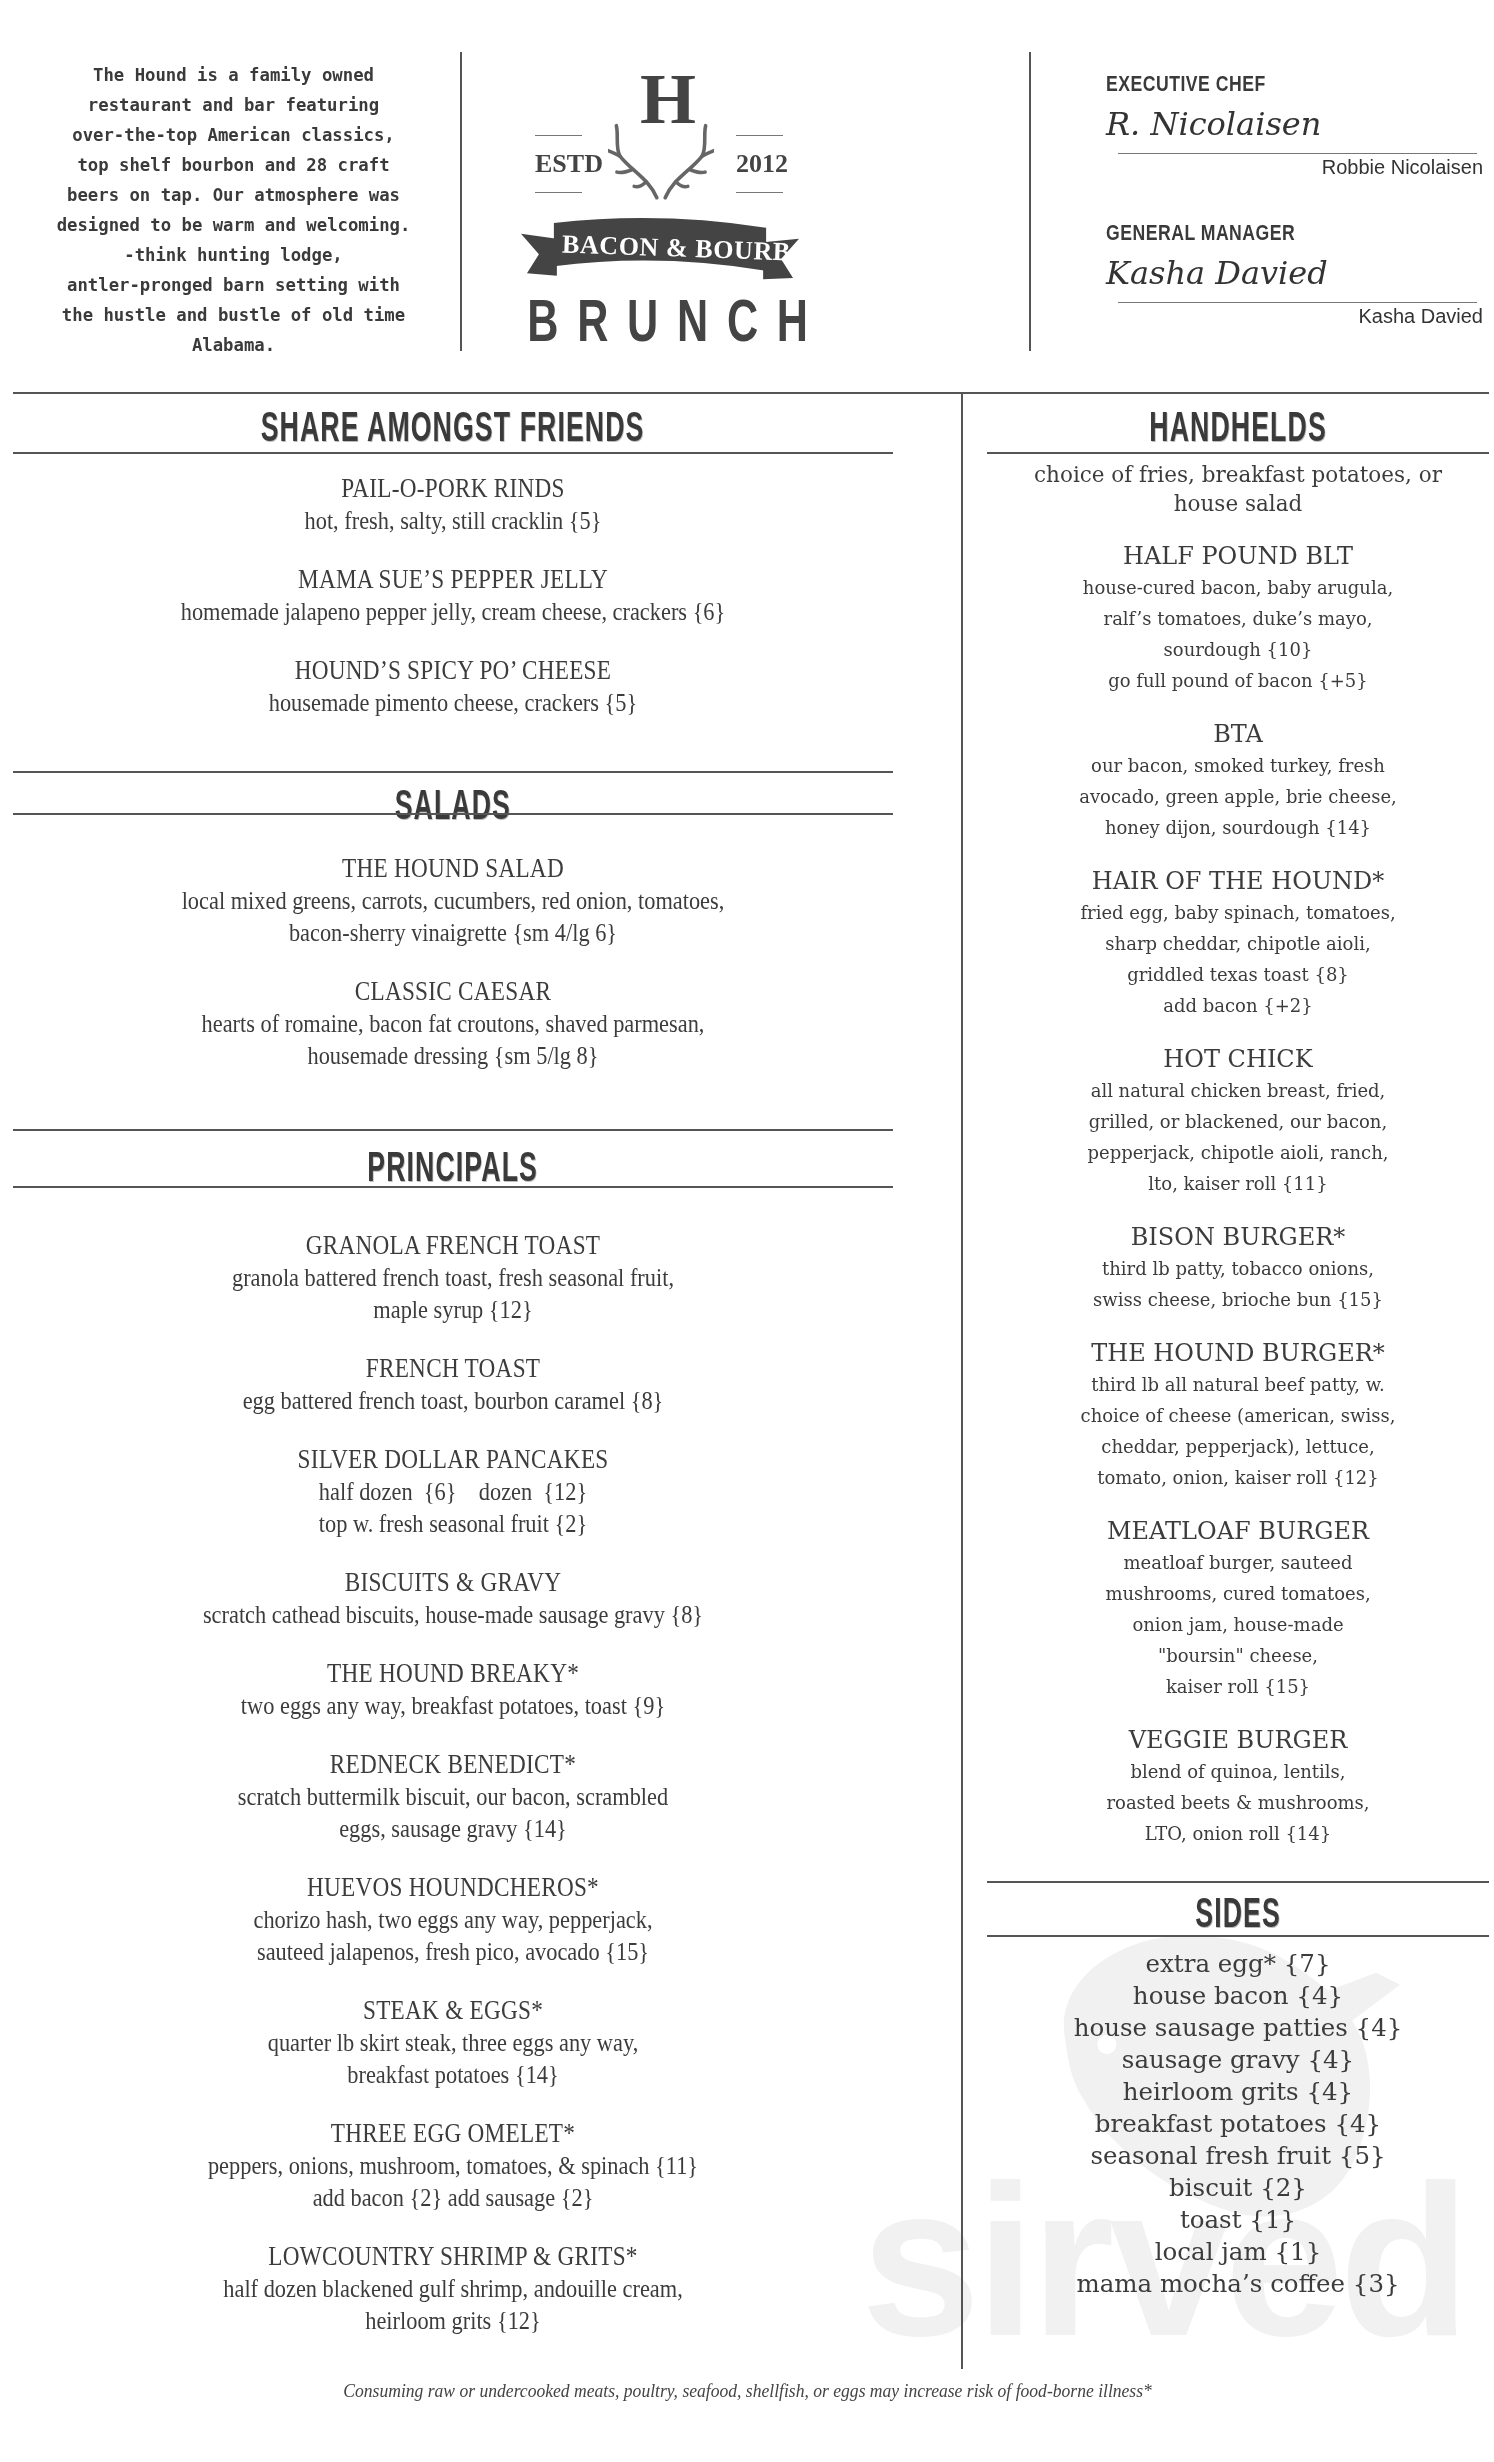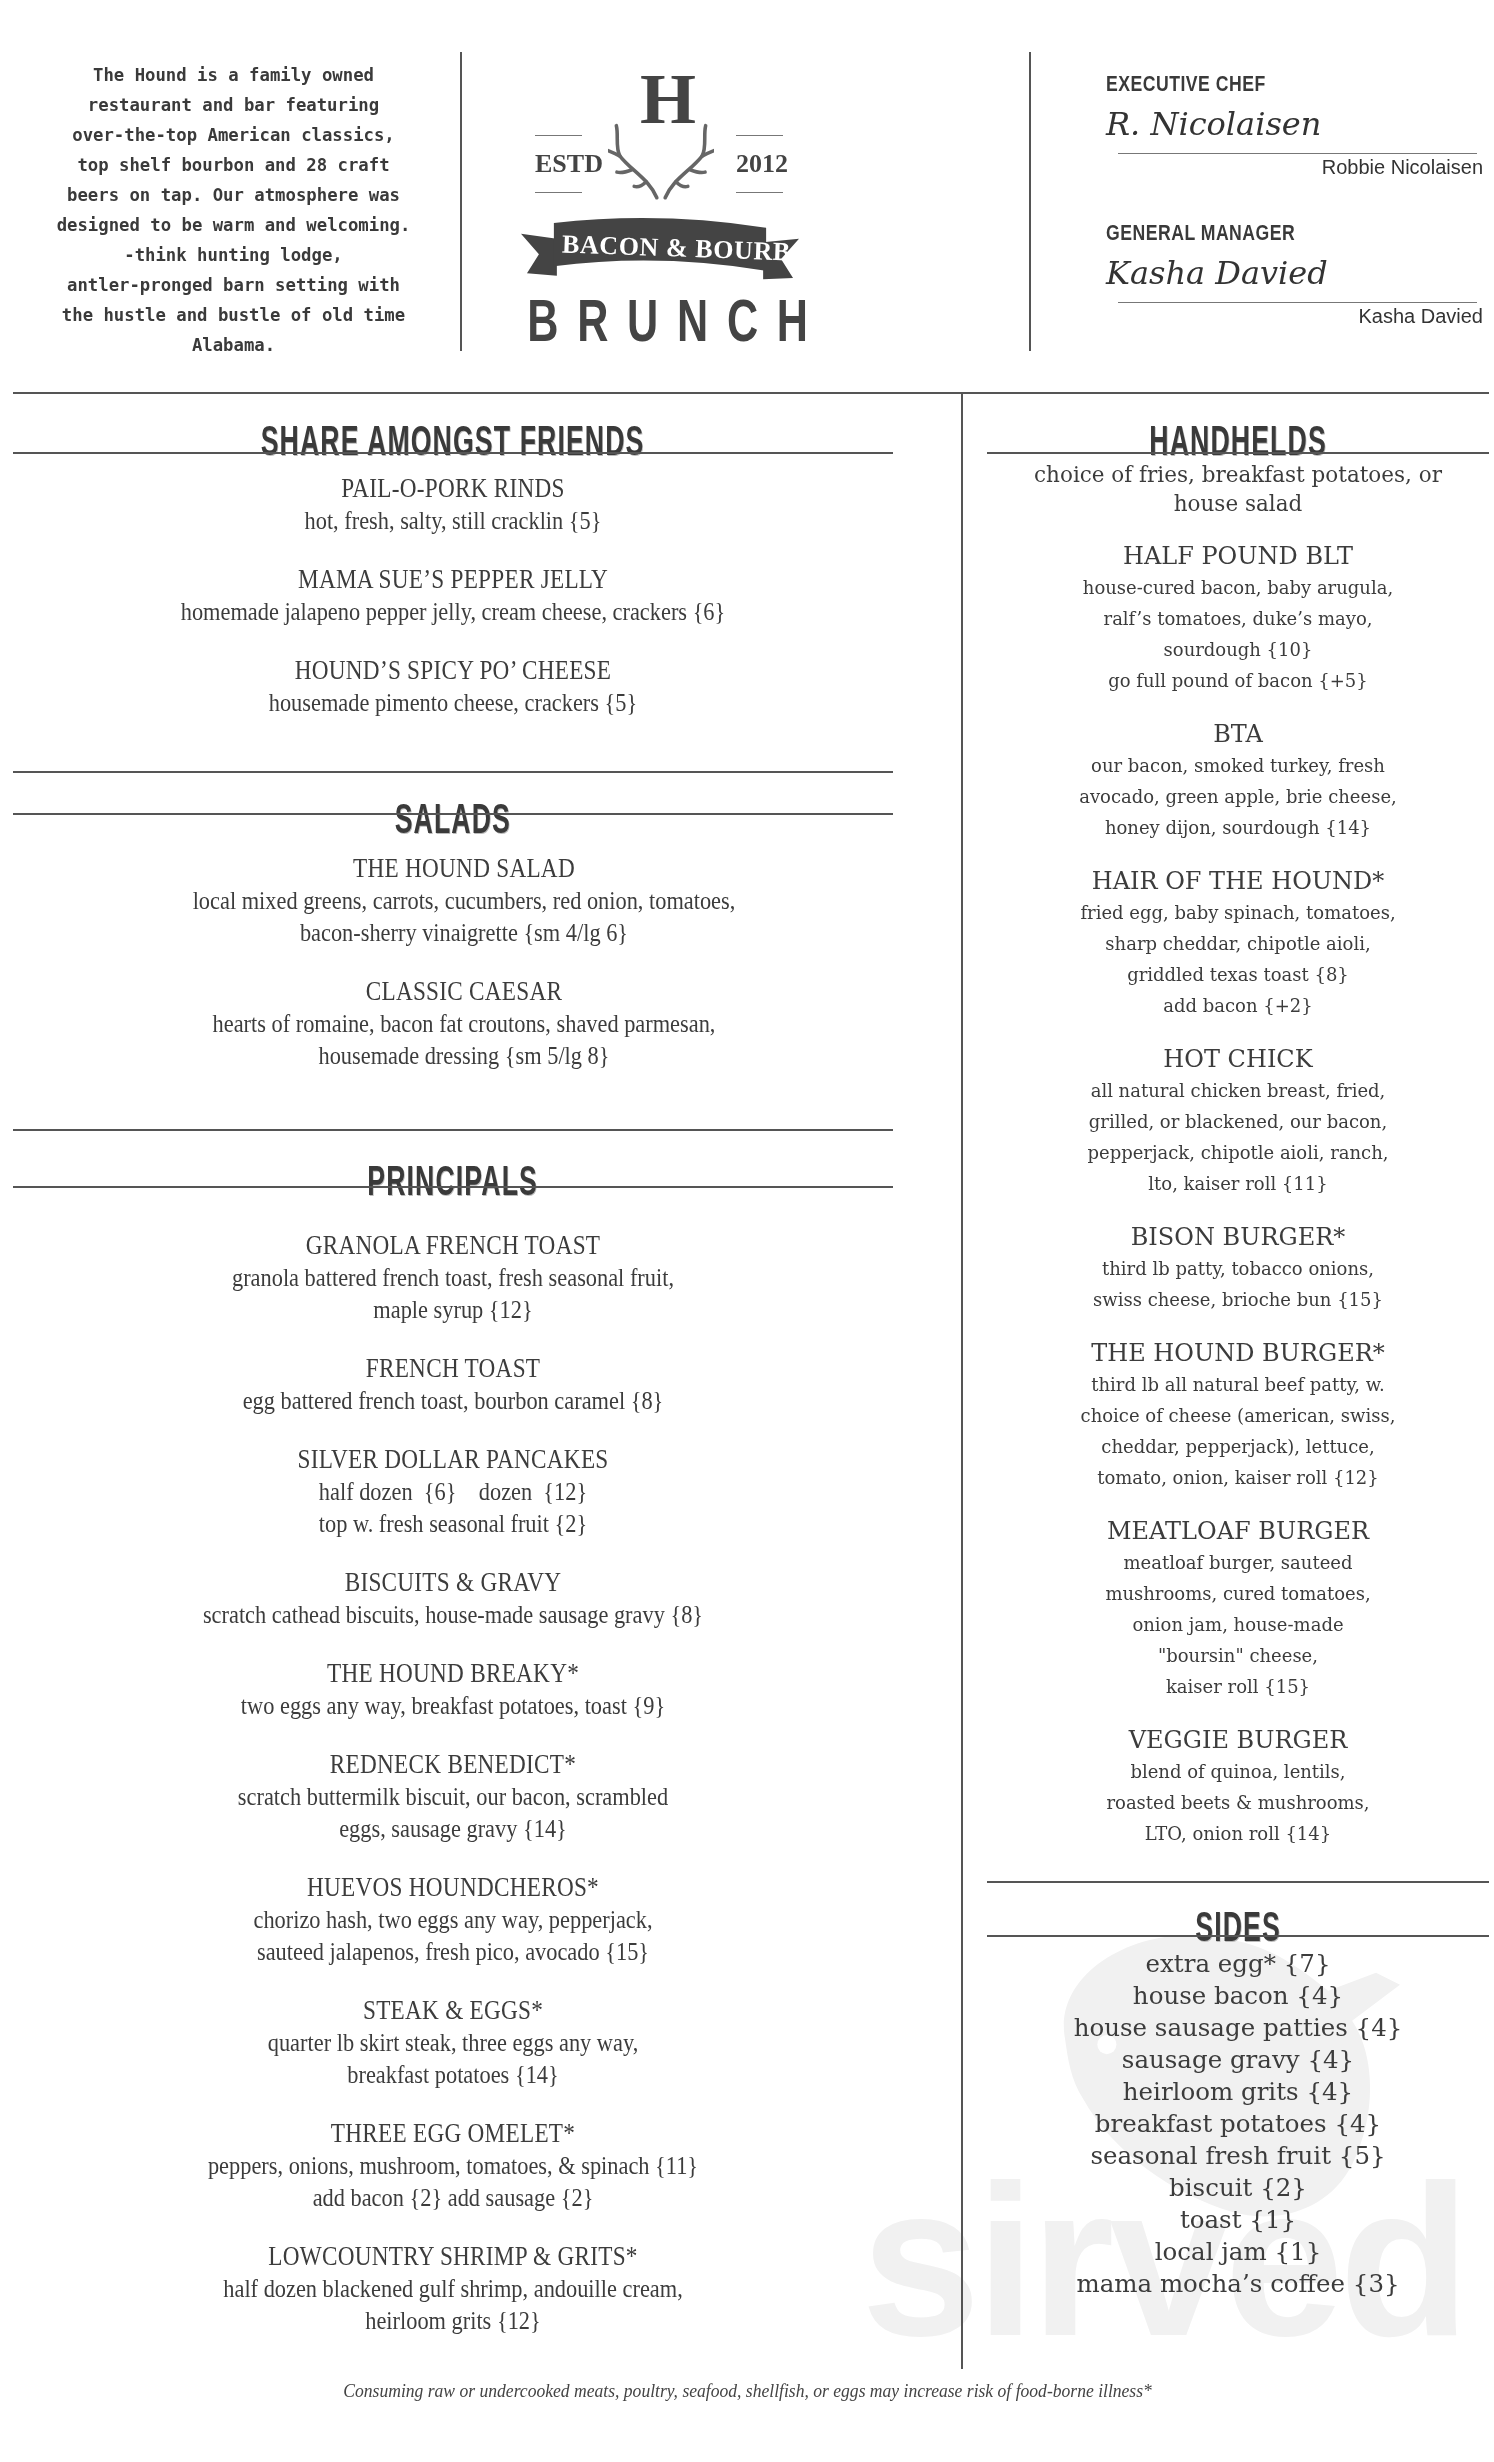--- a/index.html
+++ b/index.html
@@ -70,21 +70,20 @@
     font-size: 20px; color: #333;
   }
 
   
   .hline { position: absolute; height: 2.4px; background: #555; z-index: 1; }
   .section-title {
     position: absolute; text-align: center; z-index: 1;
     font-family: "Liberation Sans", sans-serif; font-weight: bold; color: #3a3a3a;
     font-size: 43px; line-height: 48px; letter-spacing: 1.8px;
     text-shadow: 1.2px 1.2px 0 #bbb;
-    margin-top: 14px;
   }
   .section-title span { display: inline-block; transform: scaleX(0.62); white-space: nowrap; }
 
   .items { position: absolute; text-align: center; z-index: 1; }
   .items.left { font-family: "Liberation Serif", serif; }
   .item { margin-bottom: 26px; }
   .item-name { font-size: 27px; line-height: 33px; color: #3c3c3c; }
   .item-desc { font-size: 26px; line-height: 32px; color: #3c3c3c; }
   .left .item-name, .left .item-desc { transform: scaleX(0.86); }
   .left .item-name { letter-spacing: 0.3px; }
@@ -189,21 +188,21 @@
   </div>
   <div class="item">
     <div class="item-name">HOUND’S SPICY PO’ CHEESE</div>
     <div class="item-desc">housemade pimento cheese, crackers  {5}</div>
   </div>
 </div>
 
 <div class="hline" style="left:13px; top:771px; width:880px;"></div>
 <div class="section-title" style="left:13px; top:780px; width:880px;"><span>SALADS</span></div>
 <div class="hline" style="left:13px; top:813px; width:880px;"></div>
-<div class="items left" style="left:24px; top:852px; width:880px;">
+<div class="items left" style="left:13px; top:852px; width:880px;">
   <div class="item">
     <div class="item-name">THE HOUND SALAD</div>
     <div class="item-desc">local mixed greens, carrots, cucumbers, red onion, tomatoes,</div>
     <div class="item-desc">bacon-sherry vinaigrette  {sm 4/lg 6}</div>
   </div>
   <div class="item">
     <div class="item-name">CLASSIC CAESAR</div>
     <div class="item-desc">hearts of romaine, bacon fat croutons, shaved parmesan,</div>
     <div class="item-desc">housemade dressing  {sm 5/lg 8}</div>
   </div>

